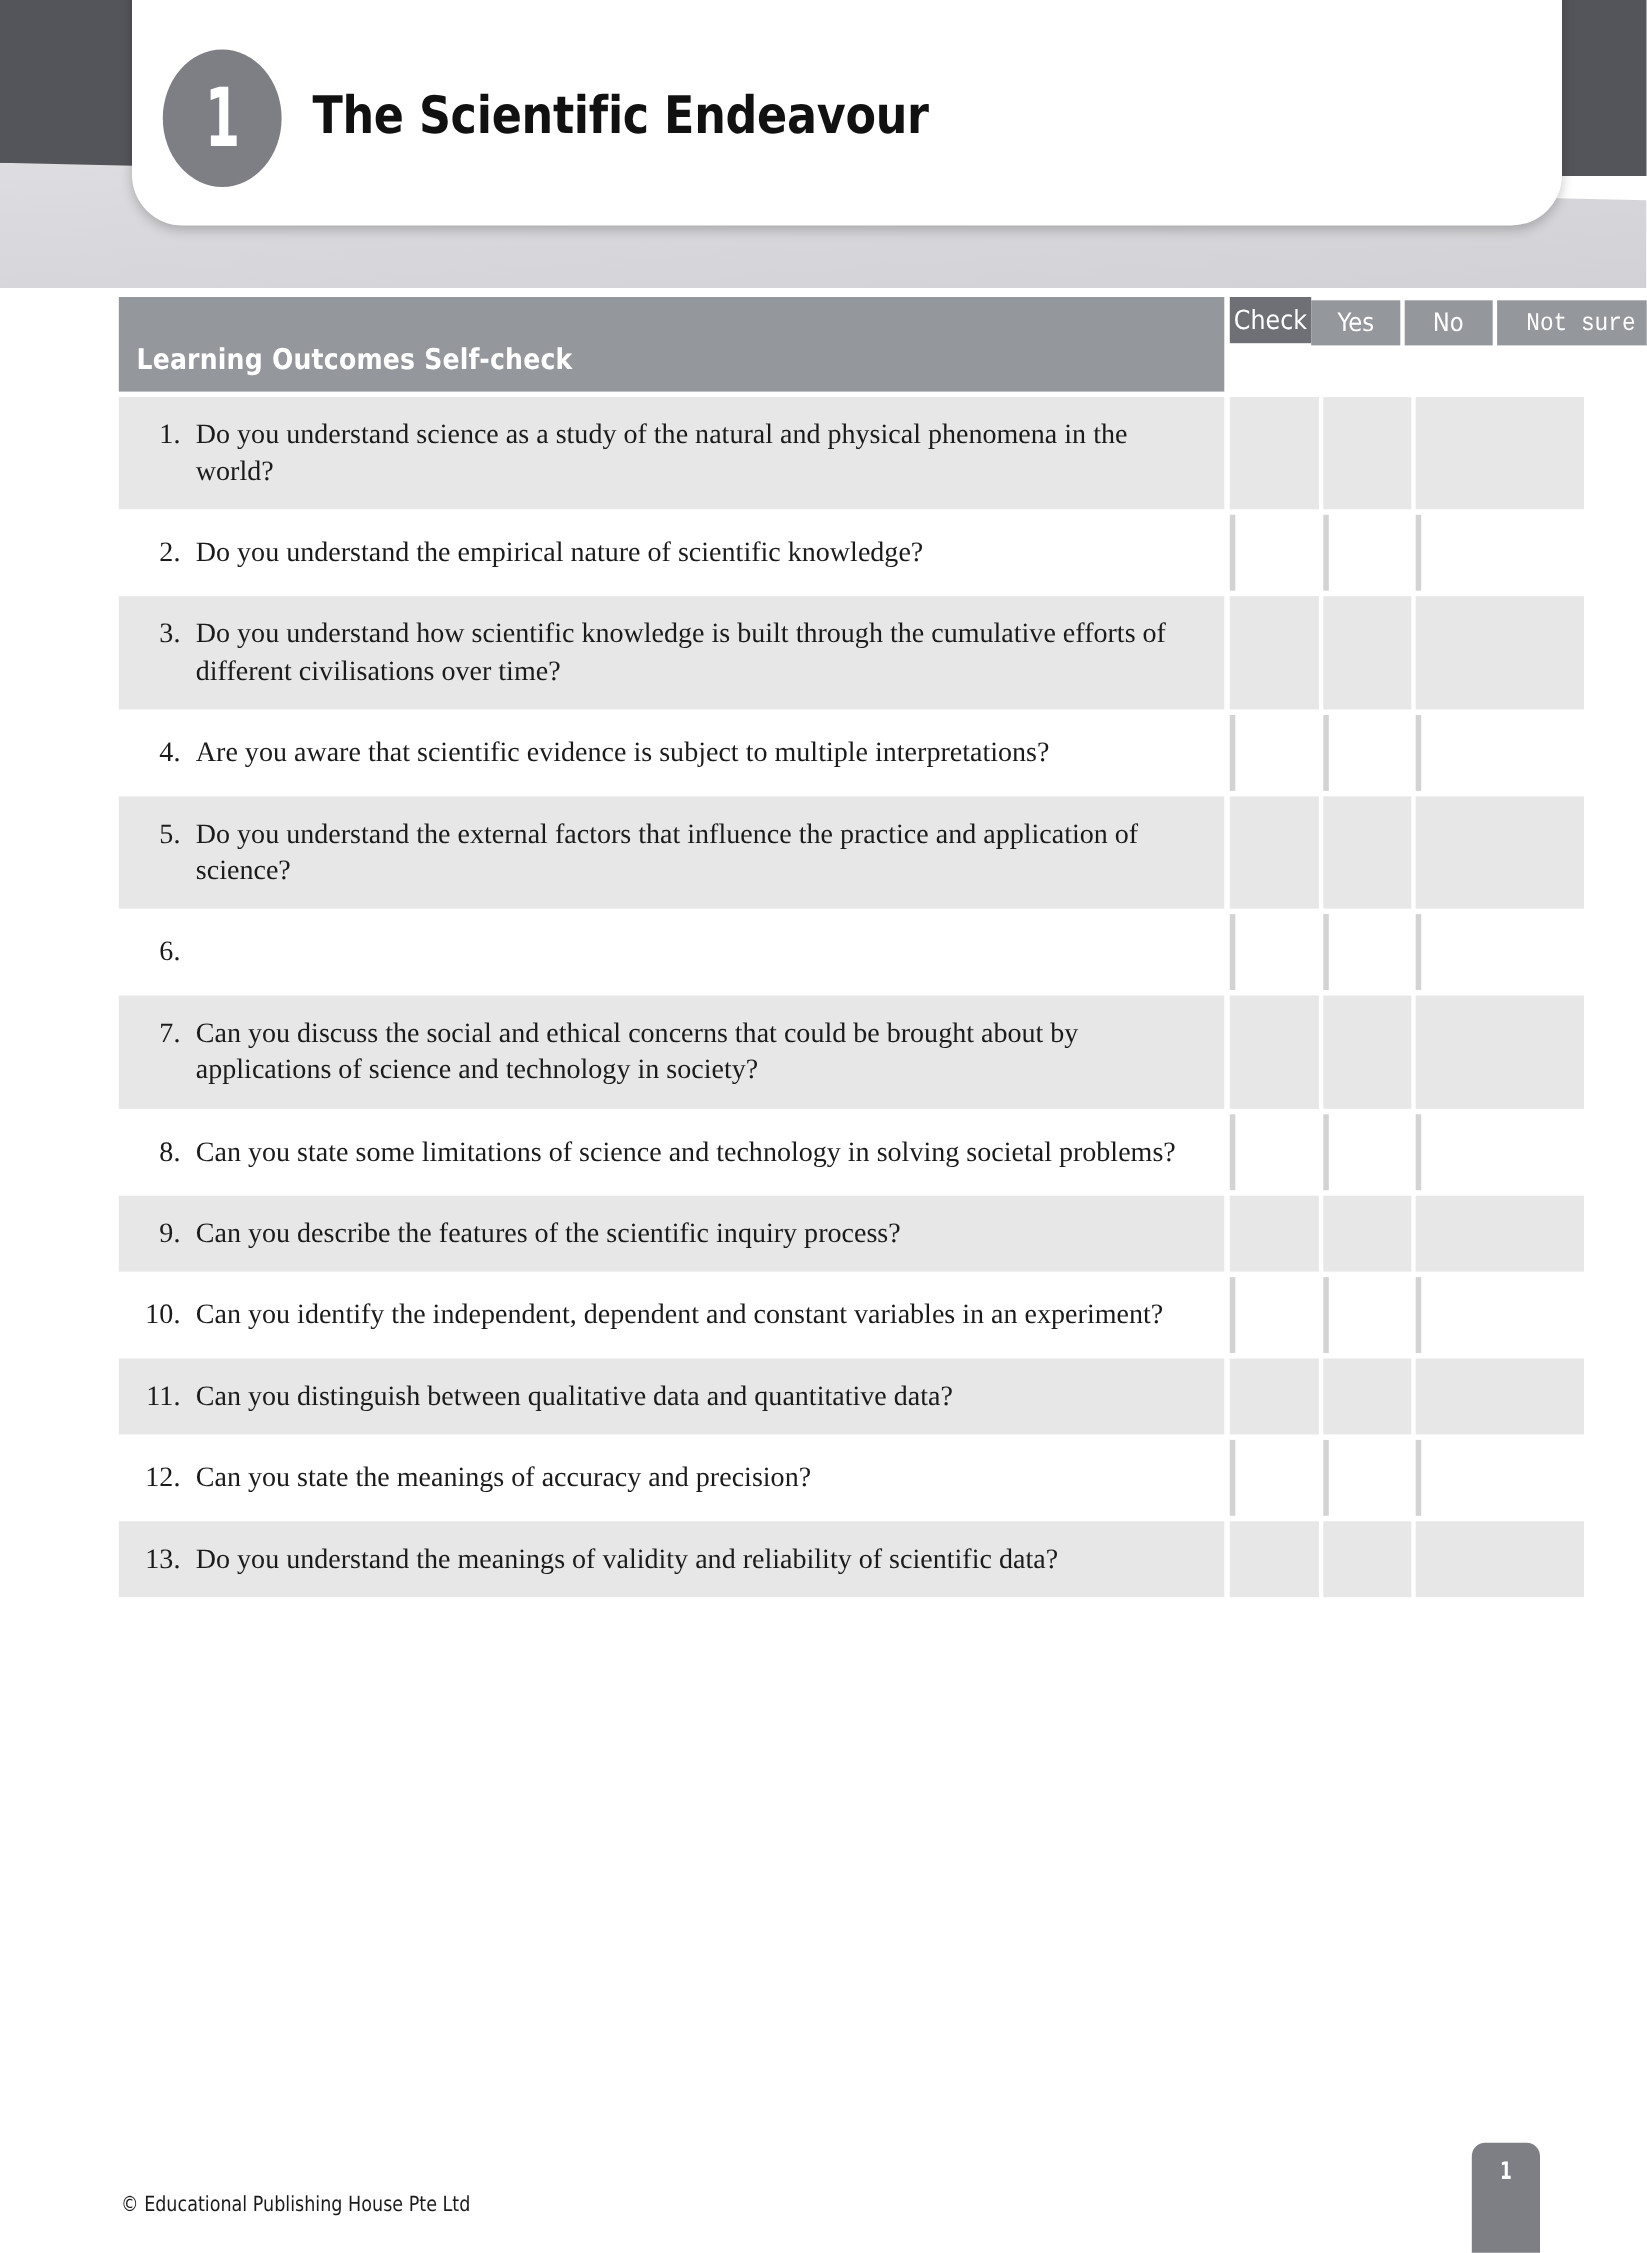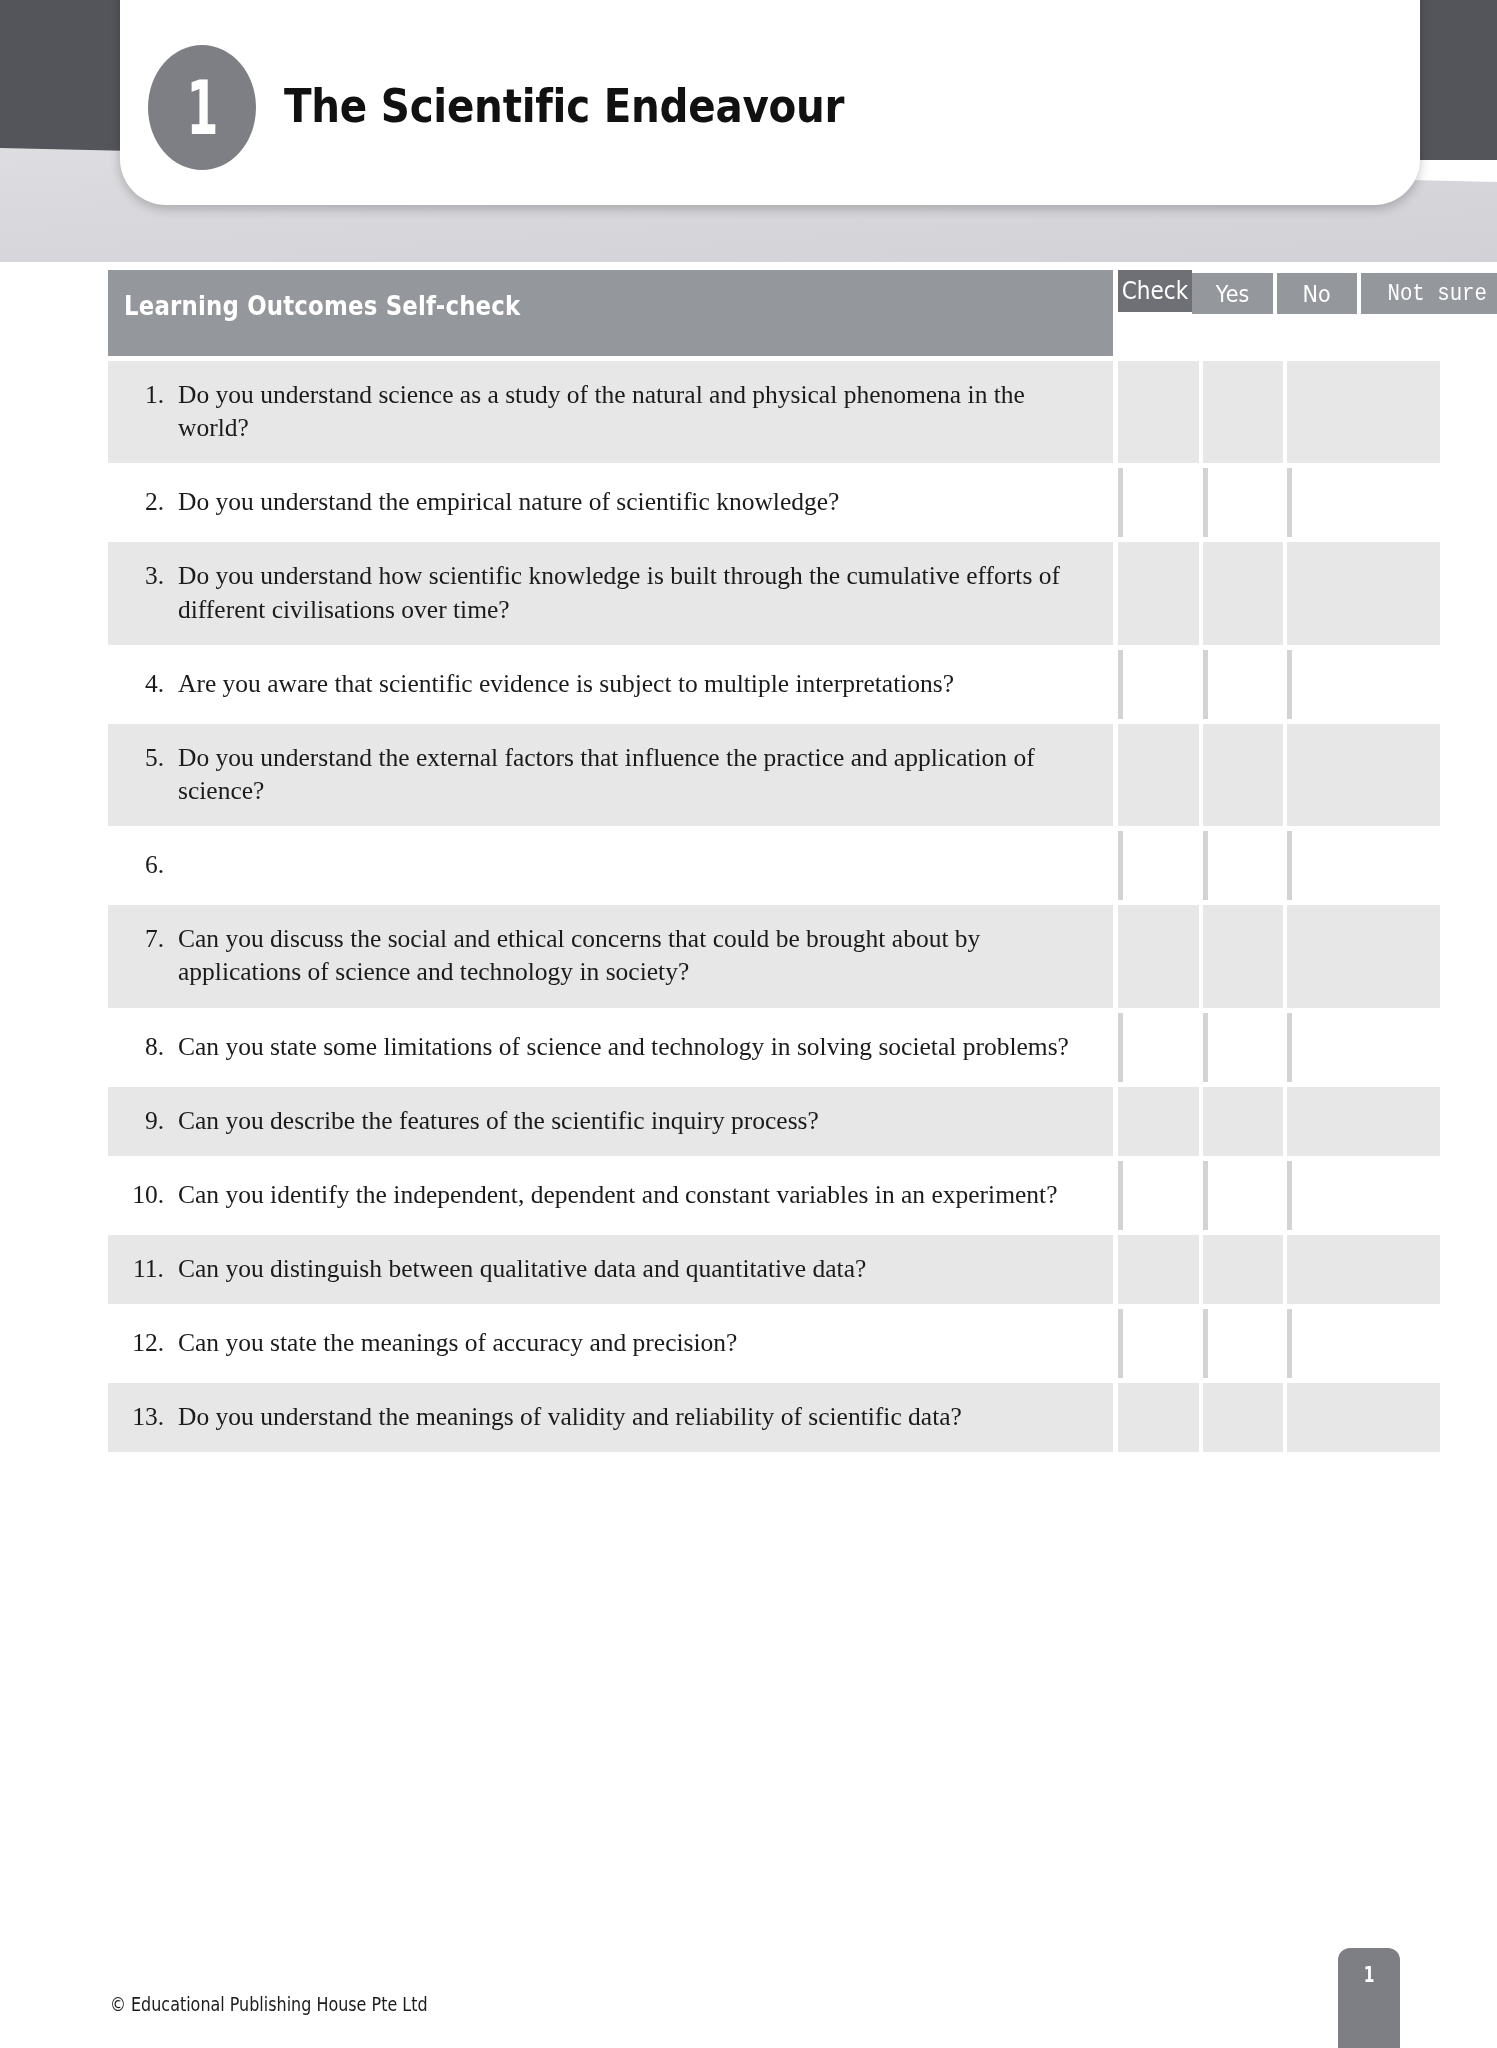--- a/index.html
+++ b/index.html
@@ -102,21 +102,21 @@
   .table-head {
     display: flex;
     align-items: stretch;
     height: 86px;
   }
   .head-title {
     width: 1005px;
     background: #94979c;
     color: #ffffff;
     display: flex;
-    align-items: center;
+    align-items: flex-end;
     padding: 0 0 14px 16px;
     box-sizing: border-box;
     font-family: "DejaVu Sans", sans-serif;
     font-weight: bold;
     font-size: 26px;
     letter-spacing: 0.2px;
   }
   .head-title span { transform: scaleX(0.88); transform-origin: left bottom; display:inline-block; }
 
   .head-check-wrap {

